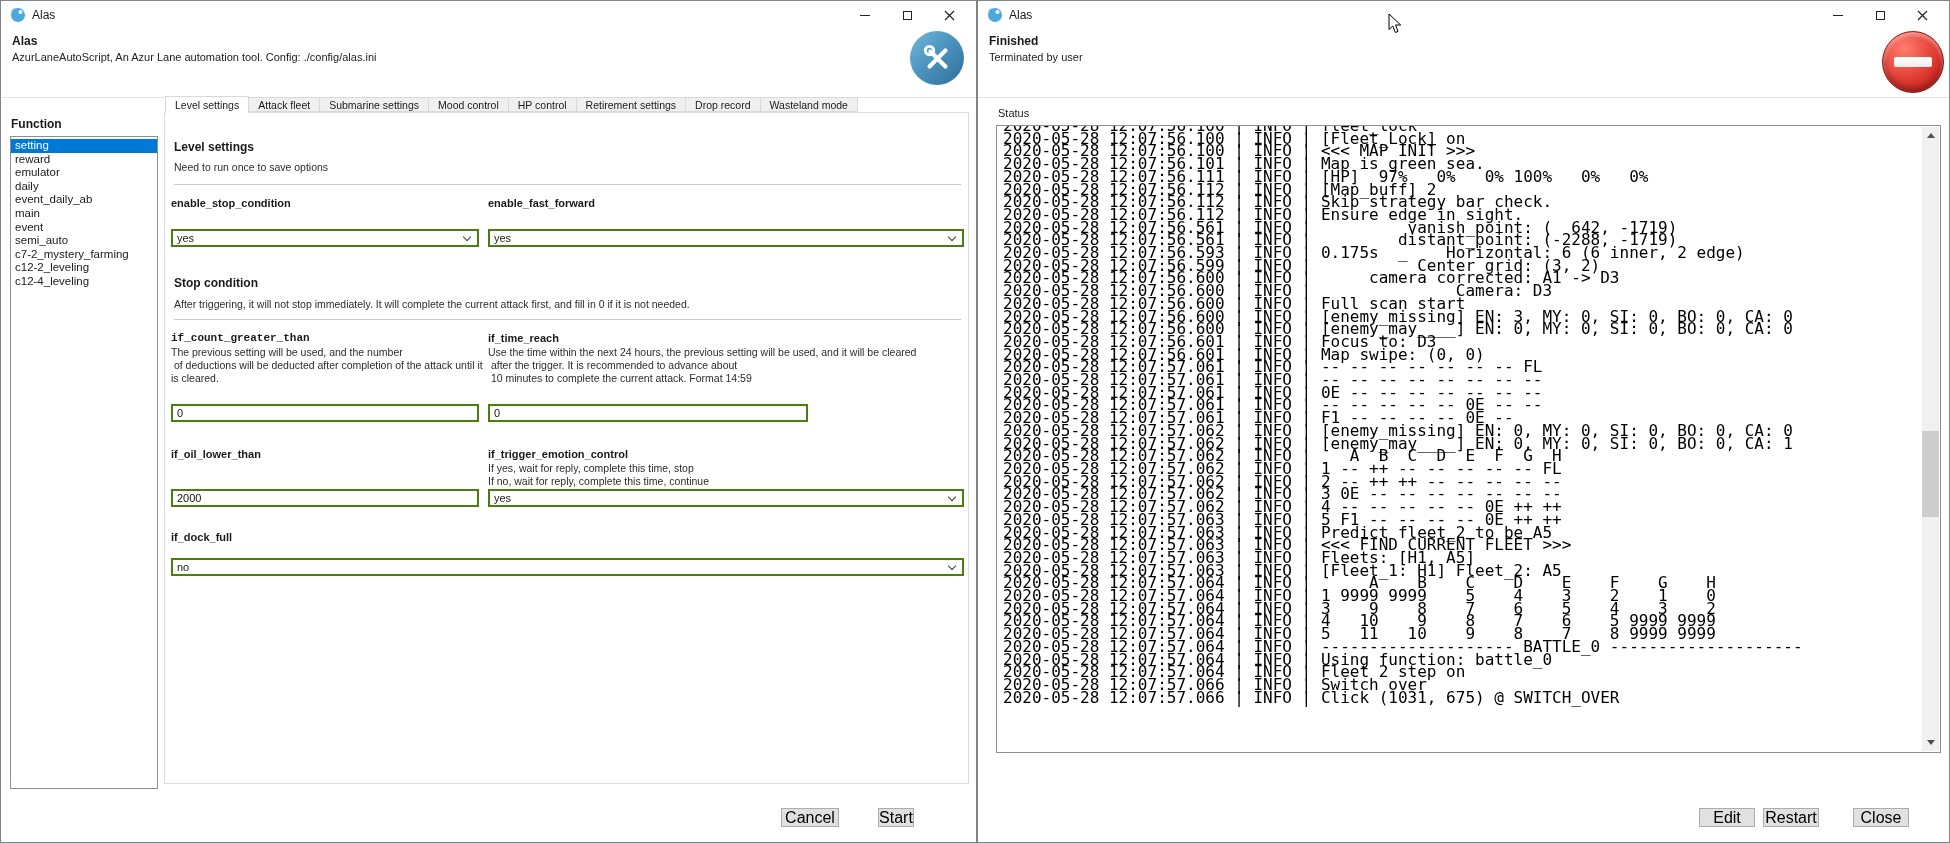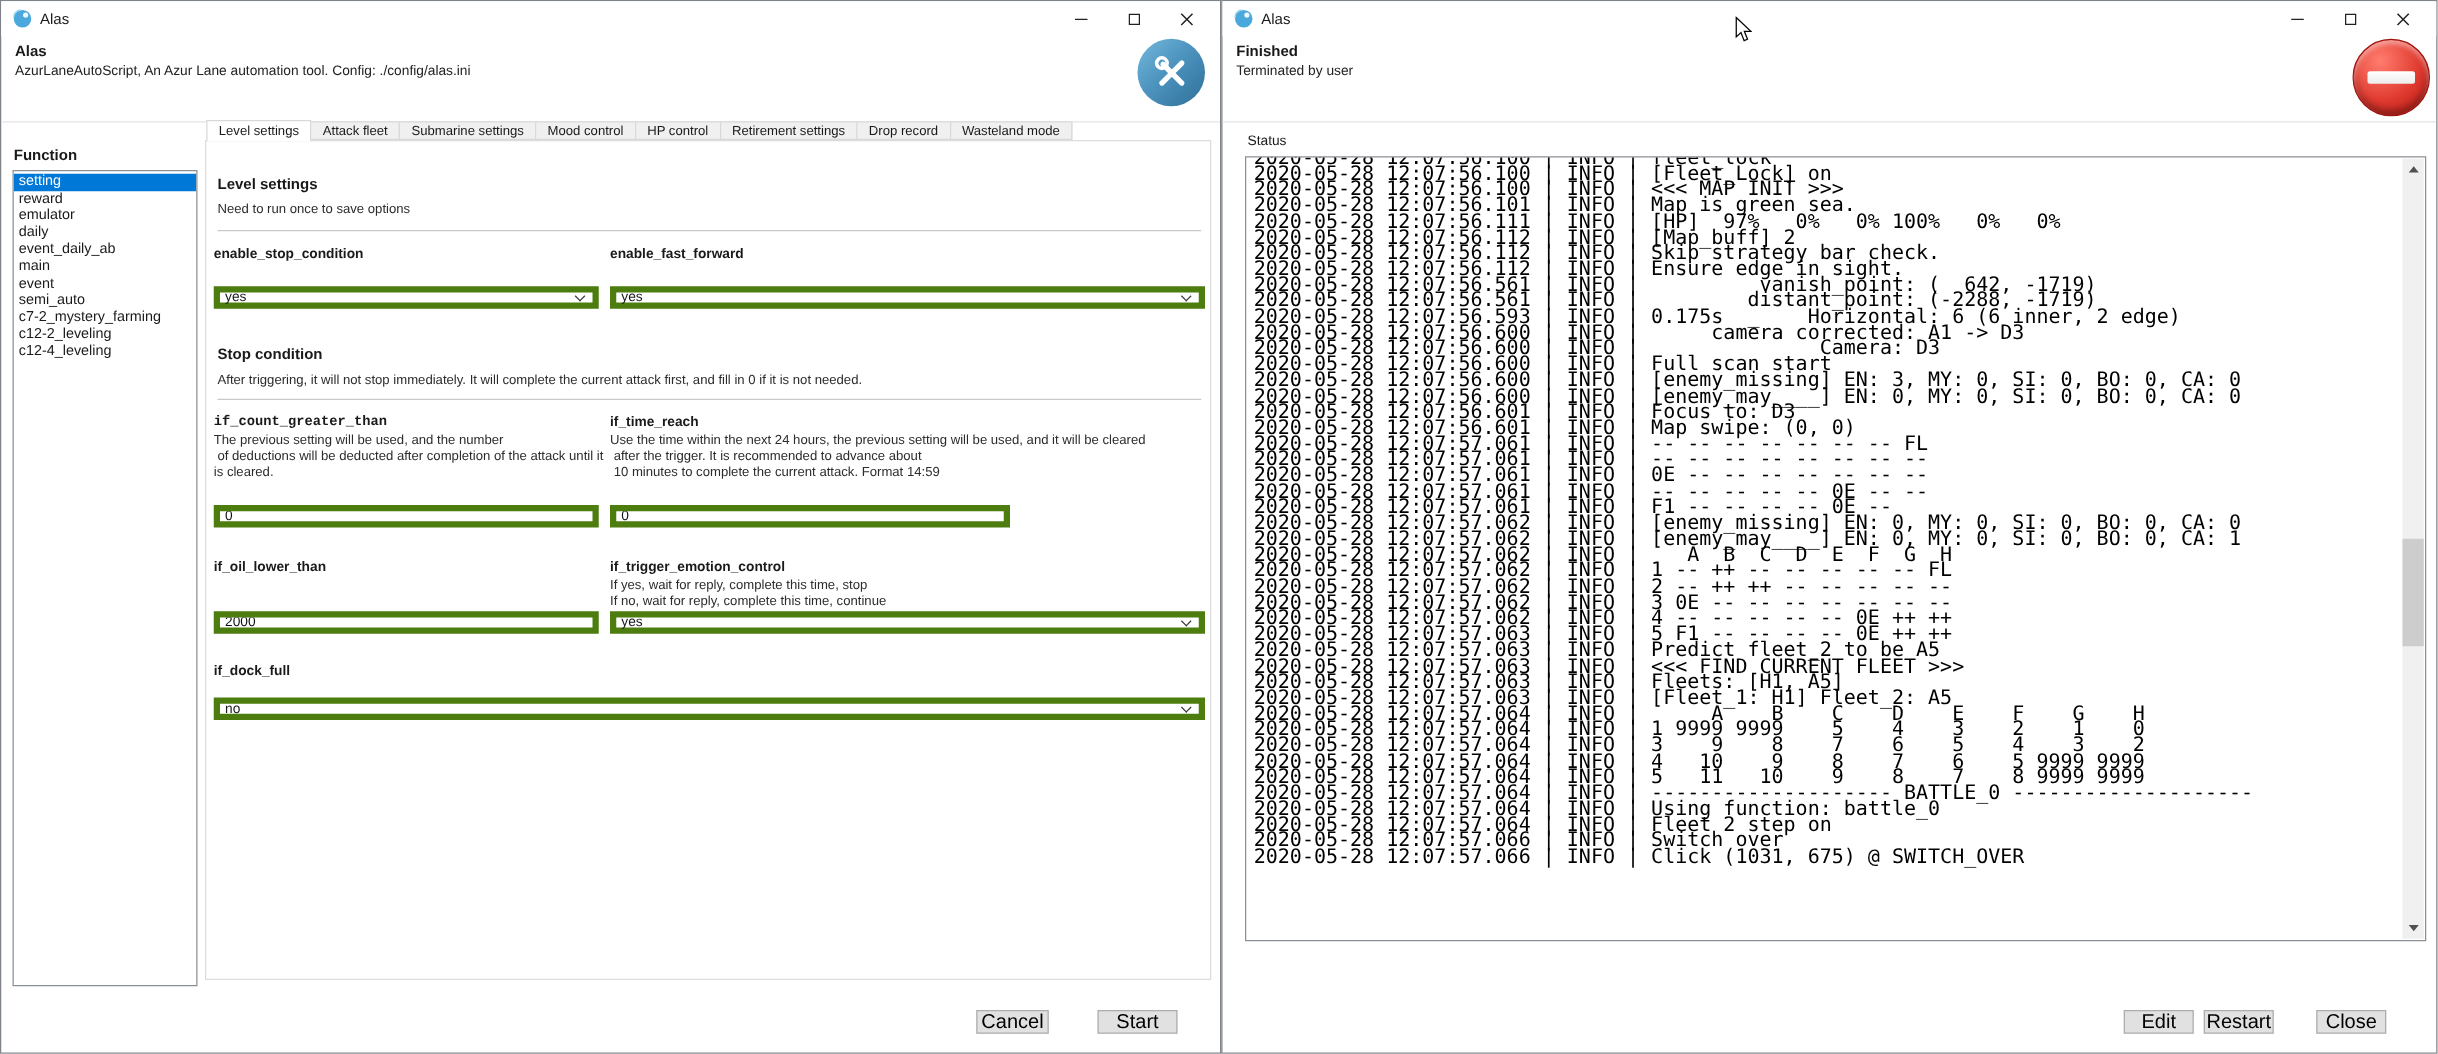--- a/index.html
+++ b/index.html
@@ -55,21 +55,21 @@
 
   
   .panel { position:absolute; left:163px; top:111px; width:805px; height:672px;
     background:#fff; border:1px solid #dcdcdc; z-index:1; }
   .panel > * { position:absolute; }
   .ph   { left:9px; font-weight:bold; font-size:12px; }
   .psub { left:9px; font-size:10.5px; color:#2c2c2c; }
   .phr  { left:9px; right:7px; border-top:1px solid #c9c9c9; height:0; }
   .flabel { font-weight:bold; font-size:11px; }
   .fhelp { font-size:10.5px; line-height:13px; color:#2c2c2c; white-space:pre-wrap; }
-  .ctl { height:18px; border:5px solid #4d7c0f; background:#fff; font-size:11px; }
+  .ctl { height:18px; border:2px solid #4d7c0f; background:#fff; font-size:11px; }
   input.ctl { padding:0 0 0 4px; font-family:inherit; color:#111; }
   .dd { display:flex; align-items:center; padding-left:4px; }
   .dd .chev { margin-left:auto; margin-right:7px; width:6px; height:6px;
     border-right:1px solid #3c3c3c; border-bottom:1px solid #3c3c3c;
     transform:rotate(45deg); margin-top:-3px; }
 
   #h-level  { top:27px; }  #sub-level { top:48px; }  #hr-level { top:71px; }
   #lb-esc { left:6px;  top:84px; }   #lb-eff { left:323px; top:84px; }
   #dd-esc { left:6px;  top:116px; width:308px; }
   #dd-eff { left:323px; top:116px; width:476px; }
@@ -83,21 +83,21 @@
   #hp-itec { left:323px; top:349px; width:472px; }
   #in-iolt { left:6px; top:376px; width:308px; }
   #dd-itec { left:323px; top:376px; width:476px; }
   #lb-idf  { left:6px; top:418px; }
   #dd-idf  { left:6px; top:445px; width:793px; }
 
   
   .btn { position:absolute; height:19px; background:#e1e1e1; border:1px solid #adadad;
     font-size:16px; text-align:center; line-height:16px; padding:0; font-family:inherit; }
   #btn-cancel { left:780px; top:807px; width:58px; }
-  #btn-start  { left:877px; top:807px; width:64px; }
+  #btn-start  { left:877px; top:807px; width:36px; }
   #btn-edit    { left:721px; top:807px; width:56px; }
   #btn-restart { left:785px; top:807px; width:56px; }
   #btn-close2  { left:875px; top:807px; width:56px; }
 
   
   #status-label { position:absolute; left:20px; top:106px; font-size:11px; }
   .logbox { position:absolute; left:18px; top:124px; width:945px; height:628px;
     border:1px solid #8b9097; background:#fff; overflow:hidden; }
   .log-lines { position:absolute; left:6px; top:-6px; right:20px;
     font-family:"DejaVu Sans Mono","Liberation Mono",monospace;
@@ -267,20 +267,21 @@
         <div class="log-line">2020-05-28 12:07:56.100 | INFO | [Fleet_Lock] on</div>
         <div class="log-line">2020-05-28 12:07:56.100 | INFO | &lt;&lt;&lt; MAP INIT &gt;&gt;&gt;</div>
         <div class="log-line">2020-05-28 12:07:56.101 | INFO | Map is green sea.</div>
         <div class="log-line">2020-05-28 12:07:56.111 | INFO | [HP]  97%   0%   0% 100%   0%   0%</div>
         <div class="log-line">2020-05-28 12:07:56.112 | INFO | [Map_buff] 2</div>
         <div class="log-line">2020-05-28 12:07:56.112 | INFO | Skip strategy bar check.</div>
         <div class="log-line">2020-05-28 12:07:56.112 | INFO | Ensure edge in sight.</div>
         <div class="log-line">2020-05-28 12:07:56.561 | INFO |          vanish_point: (  642, -1719)</div>
         <div class="log-line">2020-05-28 12:07:56.561 | INFO |         distant_point: (-2288, -1719)</div>
         <div class="log-line">2020-05-28 12:07:56.593 | INFO | 0.175s  _    Horizontal: 6 (6 inner, 2 edge)</div>
+        <div class="log-line">2020-05-28 12:07:56.599 | INFO |           Center grid: (3, 2)</div>
         <div class="log-line">2020-05-28 12:07:56.600 | INFO |      camera corrected: A1 -&gt; D3</div>
         <div class="log-line">2020-05-28 12:07:56.600 | INFO |               Camera: D3</div>
         <div class="log-line">2020-05-28 12:07:56.600 | INFO | Full scan start</div>
         <div class="log-line">2020-05-28 12:07:56.600 | INFO | [enemy_missing] EN: 3, MY: 0, SI: 0, BO: 0, CA: 0</div>
         <div class="log-line">2020-05-28 12:07:56.600 | INFO | [enemy_may____] EN: 0, MY: 0, SI: 0, BO: 0, CA: 0</div>
         <div class="log-line">2020-05-28 12:07:56.601 | INFO | Focus to: D3</div>
         <div class="log-line">2020-05-28 12:07:56.601 | INFO | Map swipe: (0, 0)</div>
         <div class="log-line">2020-05-28 12:07:57.061 | INFO | -- -- -- -- -- -- -- FL</div>
         <div class="log-line">2020-05-28 12:07:57.061 | INFO | -- -- -- -- -- -- -- --</div>
         <div class="log-line">2020-05-28 12:07:57.061 | INFO | 0E -- -- -- -- -- -- --</div>

